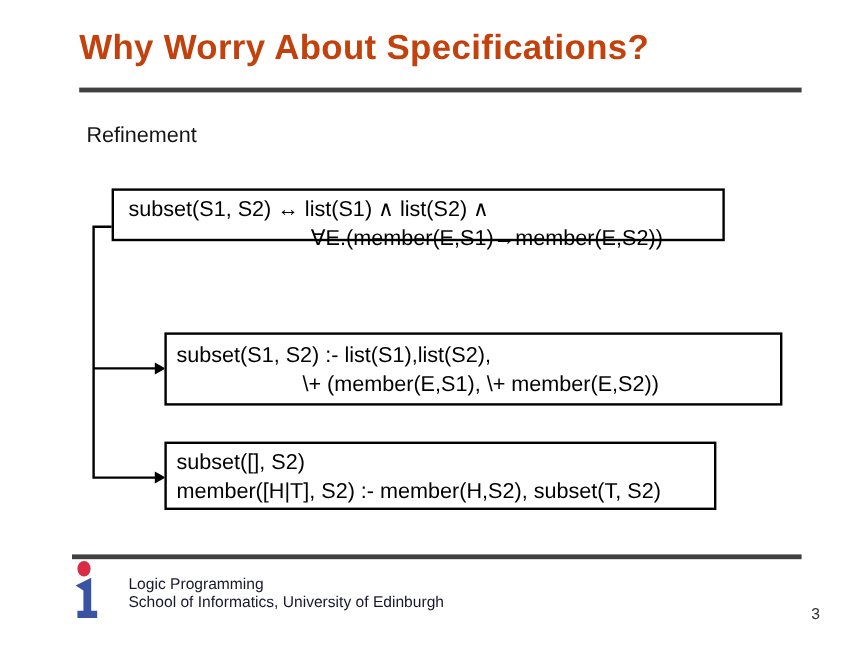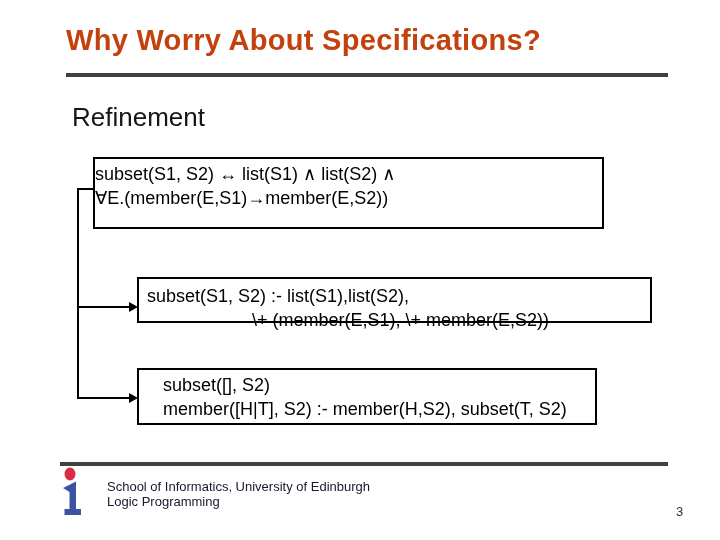--- a/index.html
+++ b/index.html
@@ -5,31 +5,31 @@
   html,body{margin:0;padding:0;background:#ffffff;}
   body{width:720px;height:540px;position:relative;overflow:hidden;
        font-family:"Liberation Sans",sans-serif;}
   .slide{position:absolute;inset:0;width:720px;height:540px;background:#ffffff;}
 
   .title{position:absolute;left:66px;top:24px;margin:0;
          font-size:29px;font-weight:bold;letter-spacing:0.3px;color:#c2410c;}
   .title-rule{position:absolute;left:66px;top:73px;width:602px;height:4px;background:#404040;}
 
   .section{position:absolute;left:72px;top:102px;margin:0;
-           font-size:26px;font-weight:normal;color:#161616;}
+           font-size:18px;font-weight:normal;color:#161616;}
 
   .connectors{position:absolute;left:0;top:0;width:720px;height:540px;pointer-events:none;}
 
   .box{position:absolute;box-sizing:border-box;border:2px solid #000;background:#fff;
        font-size:18px;line-height:24px;color:#000;white-space:nowrap;}
   .box .bline{height:24px;}
-  .box1{left:93px;top:157px;width:511px;height:72px;padding:3px 0;}
-  .box2{left:137px;top:277px;width:515px;height:46px;padding:5px 8px;}
-  .box3{left:137px;top:368px;width:460px;height:57px;padding:3px 24px;}
-  .indent-a{}
+  .box1{left:93px;top:157px;width:511px;height:44px;padding:3px 12px;}
+  .box2{left:137px;top:277px;width:515px;height:61px;padding:5px 8px;}
+  .box3{left:137px;top:368px;width:460px;height:57px;padding:3px 8px;}
+  .indent-a{margin-left:152px;}
   .indent-b{margin-left:105px;}
 
   .footer-rule{position:absolute;left:60px;top:462px;width:608px;height:4px;background:#404040;}
   .logo{position:absolute;left:60px;top:466px;width:24px;height:50px;}
   .footer-text{position:absolute;left:107px;top:479px;font-size:13px;line-height:15px;
                color:#18182e;}
   .page-number{position:absolute;left:676px;top:504px;font-size:13px;color:#333333;}
 </style>
 </head>
 <body>
@@ -64,19 +64,19 @@
   </div>
 
   <div class="footer-rule"></div>
 
   <svg class="logo" viewBox="0 0 24 50">
     <ellipse cx="10" cy="8" rx="5.5" ry="6.5" fill="#d92b45"></ellipse>
     <path d="M3,22 L16,15.5 L16,43 L21,43 L21,49 L4.5,49 L4.5,43 L9.5,43 L9.5,26 Z" fill="#3a54a4"></path>
   </svg>
 
   <div class="footer-text">
+    <div>Logic Programming</div>
     <div>School of Informatics, University of Edinburgh</div>
-    <div>Logic Programming</div>
   </div>
 
   <div class="page-number">3</div>
 
 </div>
 
 </body></html>

